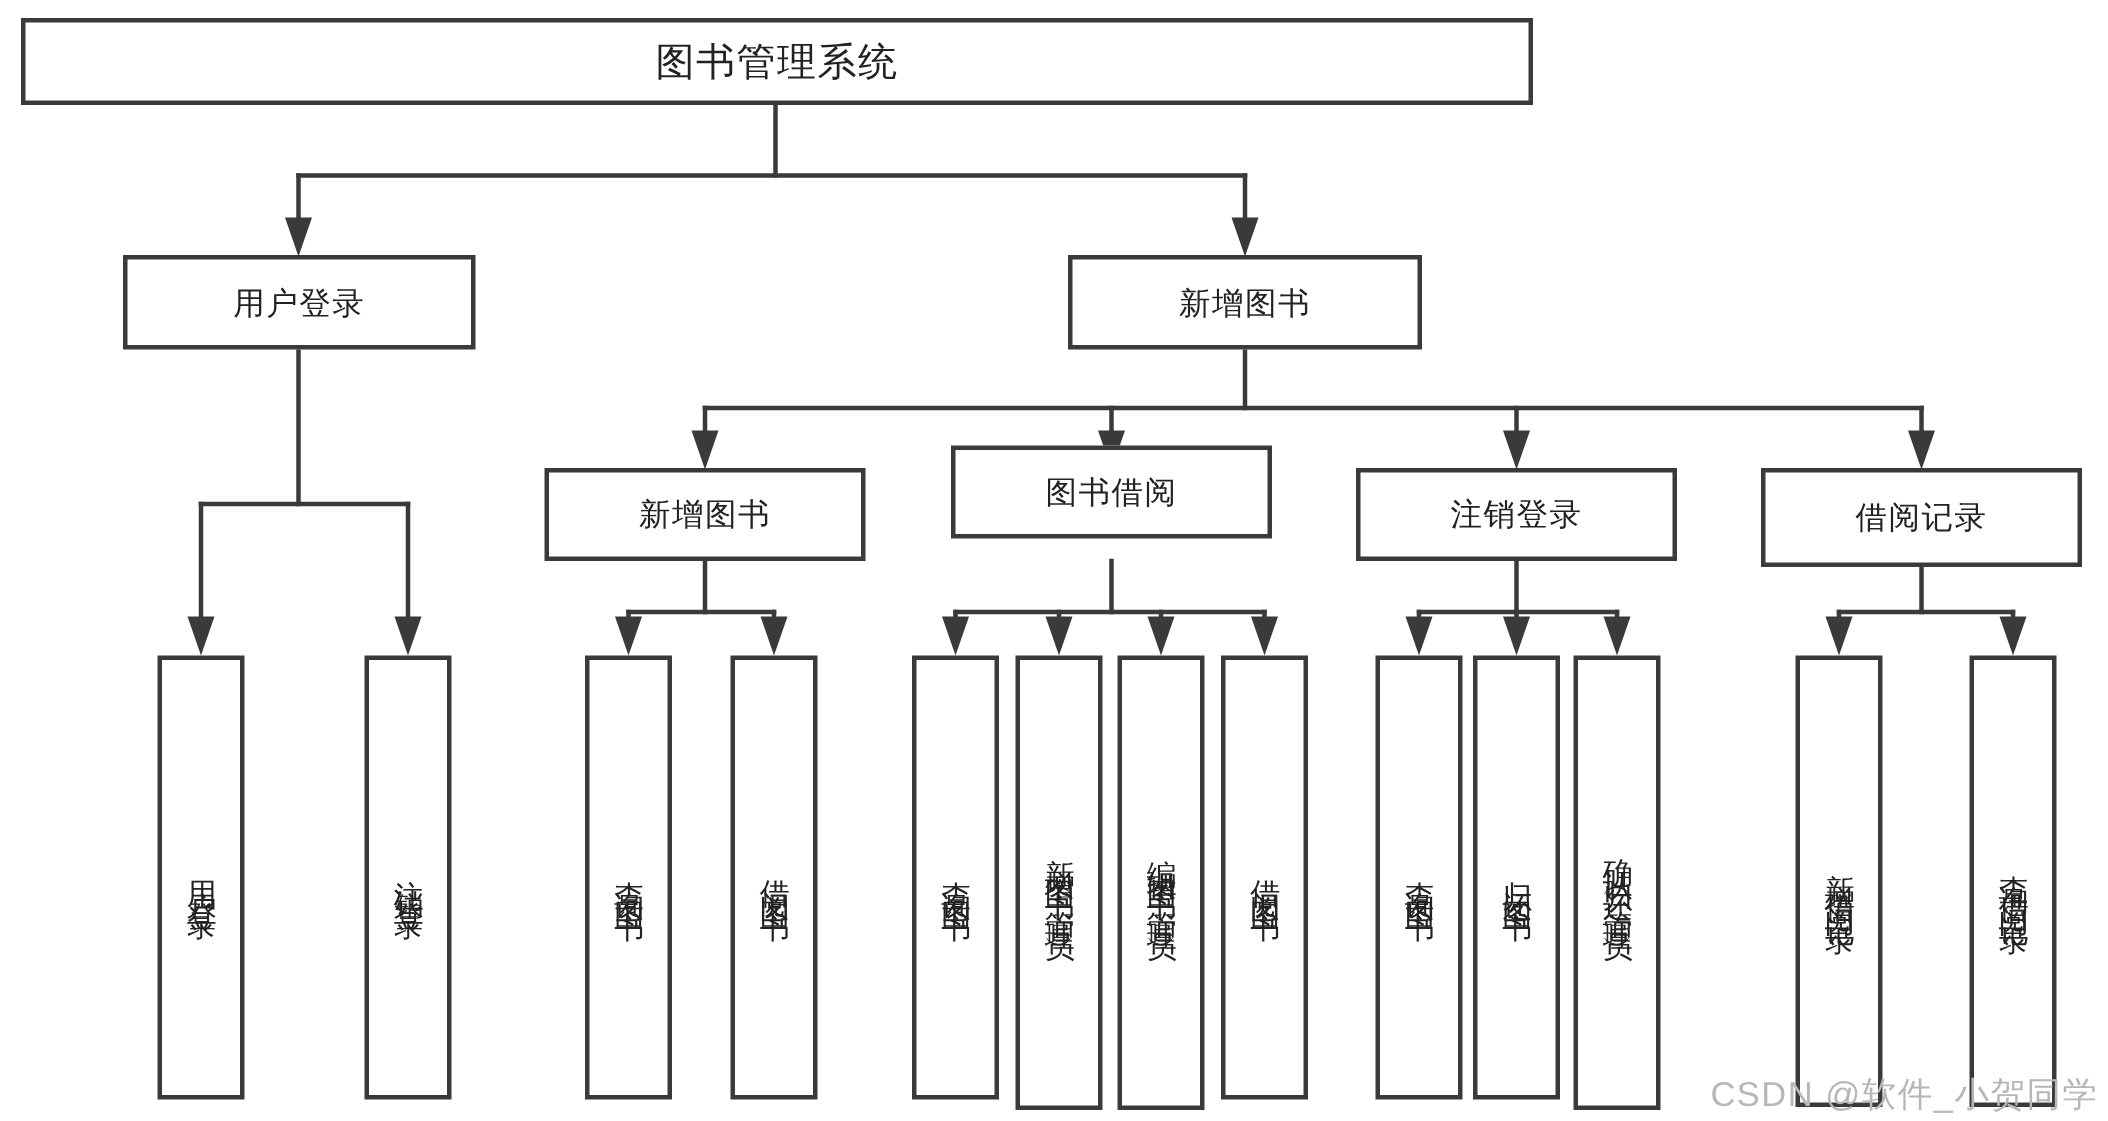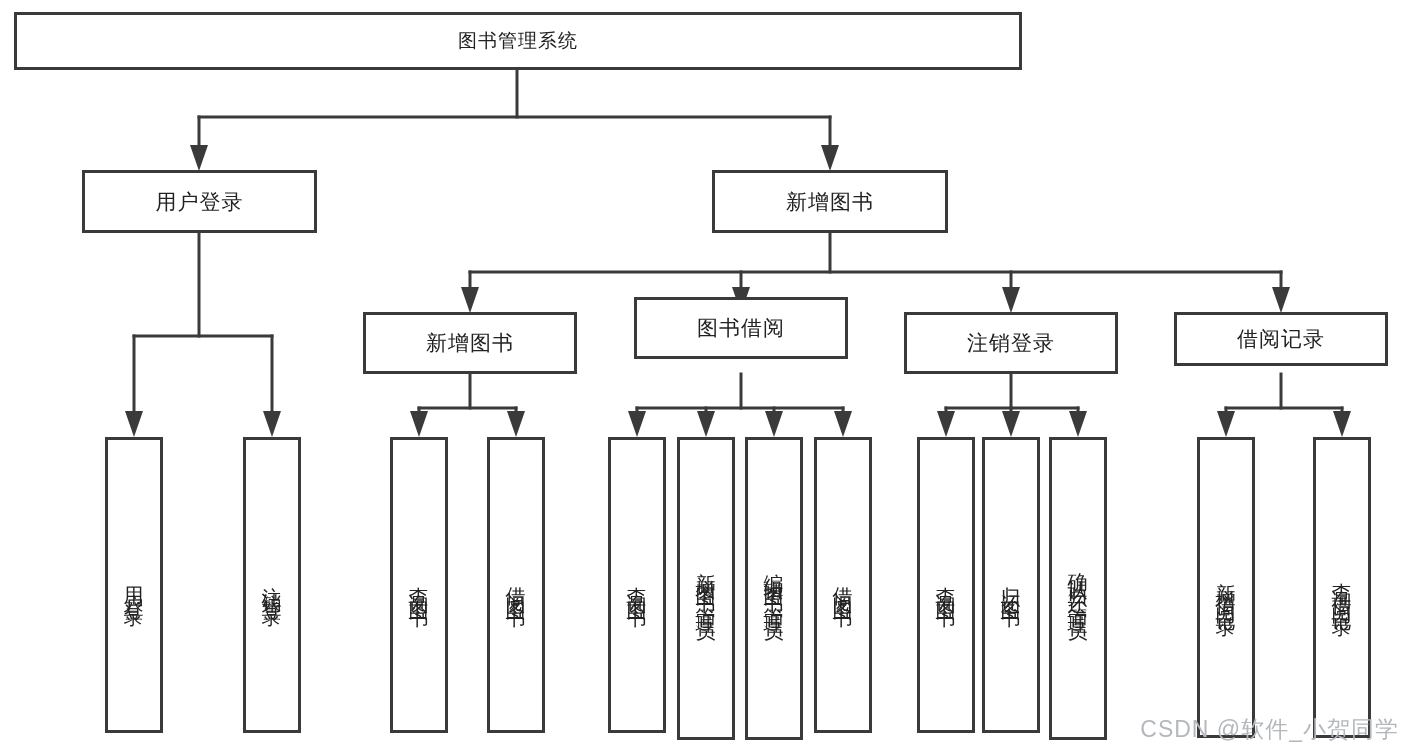--- a/index.html
+++ b/index.html
@@ -23,21 +23,21 @@
   svg.wires polygon{fill:var(--line);}
   .box{
     position:absolute;
     box-sizing:border-box;
     background:var(--box-fill);
     border:3px solid var(--box-border);
     display:flex;align-items:center;justify-content:center;
     text-align:center;
   }
   .hlabel{font-size:21px;letter-spacing:1px;}
-  .root-box{left:14px;top:12px;width:1008px;height:58px;font-size:19px;}
+  .root-box{left:14px;top:12px;width:1008px;height:58px;font-size:26px;}
   .vbox{width:58px;top:437px;}
   .vtext{
     writing-mode:vertical-rl;
     text-orientation:mixed;
     font-size:20px;
     letter-spacing:7px;
     line-height:1;
     white-space:nowrap;
   }
   .watermark{
@@ -125,21 +125,21 @@
   </svg>
 
   <div class="box root-box hlabel">图书管理系统</div>
 
   <div class="box hlabel" style="left:82px;top:170px;width:235px;height:63px">用户登录</div>
   <div class="box hlabel" style="left:712px;top:170px;width:236px;height:63px">新增图书</div>
 
   <div class="box hlabel" style="left:363px;top:312px;width:214px;height:62px">新增图书</div>
   <div class="box hlabel" style="left:634px;top:297px;width:214px;height:62px">图书借阅</div>
   <div class="box hlabel" style="left:904px;top:312px;width:214px;height:62px">注销登录</div>
-  <div class="box hlabel" style="left:1174px;top:312px;width:214px;height:54px">借阅记录</div>
+  <div class="box hlabel" style="left:1174px;top:312px;width:214px;height:66px">借阅记录</div>
 
   <div class="box vbox" style="left:105px;height:296px">
     <span class="vtext">用户登录</span>
   </div>
   <div class="box vbox" style="left:243px;height:296px">
     <span class="vtext">注销登录</span>
   </div>
 
   <div class="box vbox" style="left:390px;height:296px">
     <span class="vtext">查询图书</span>

